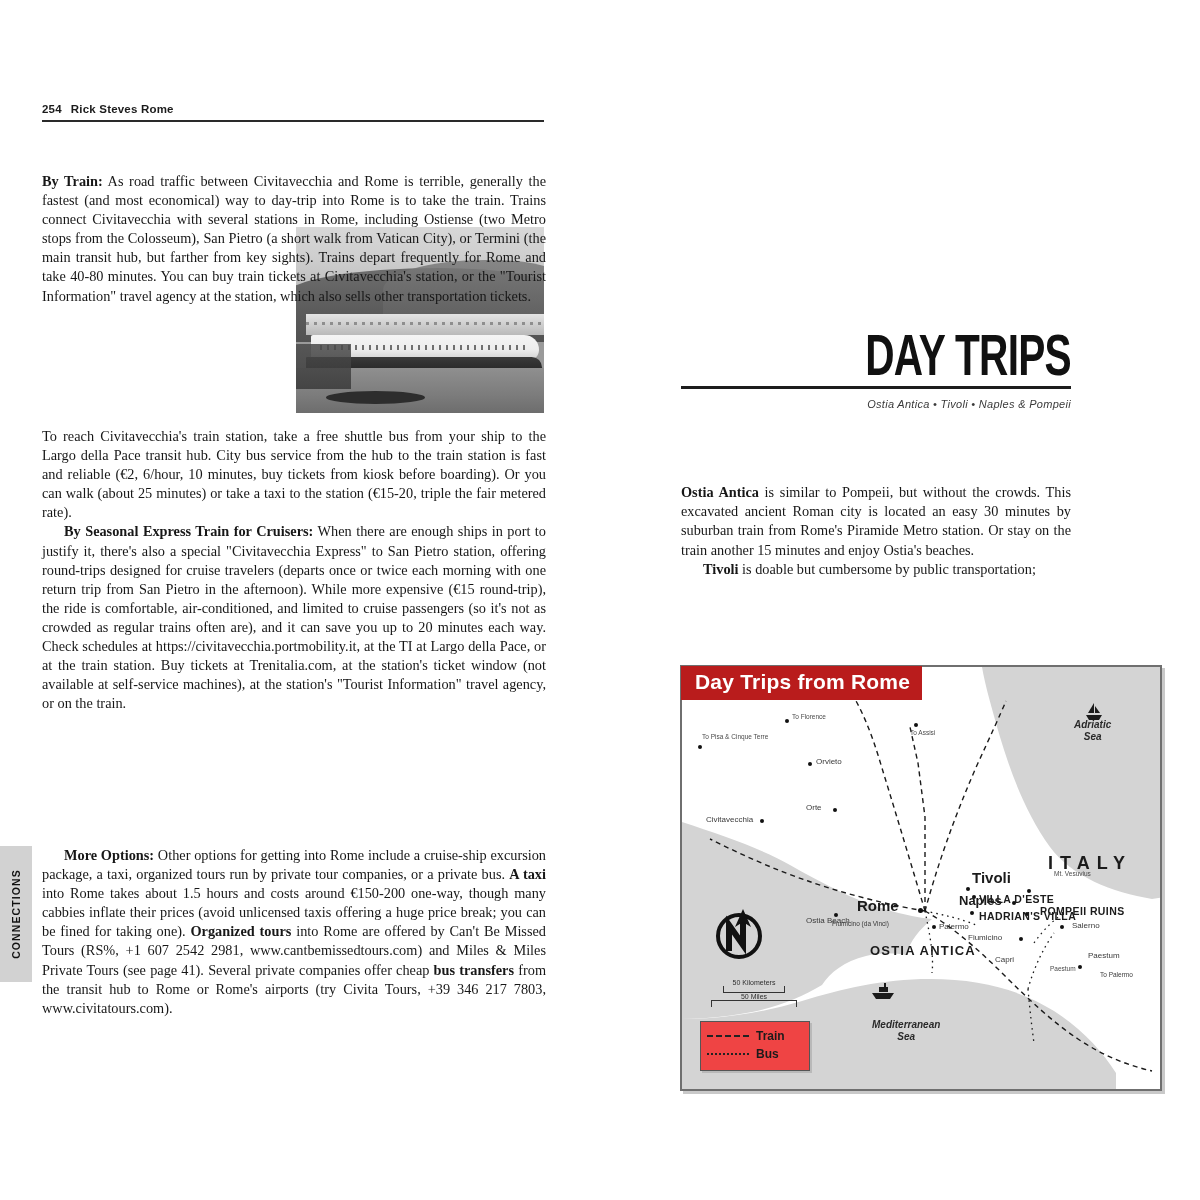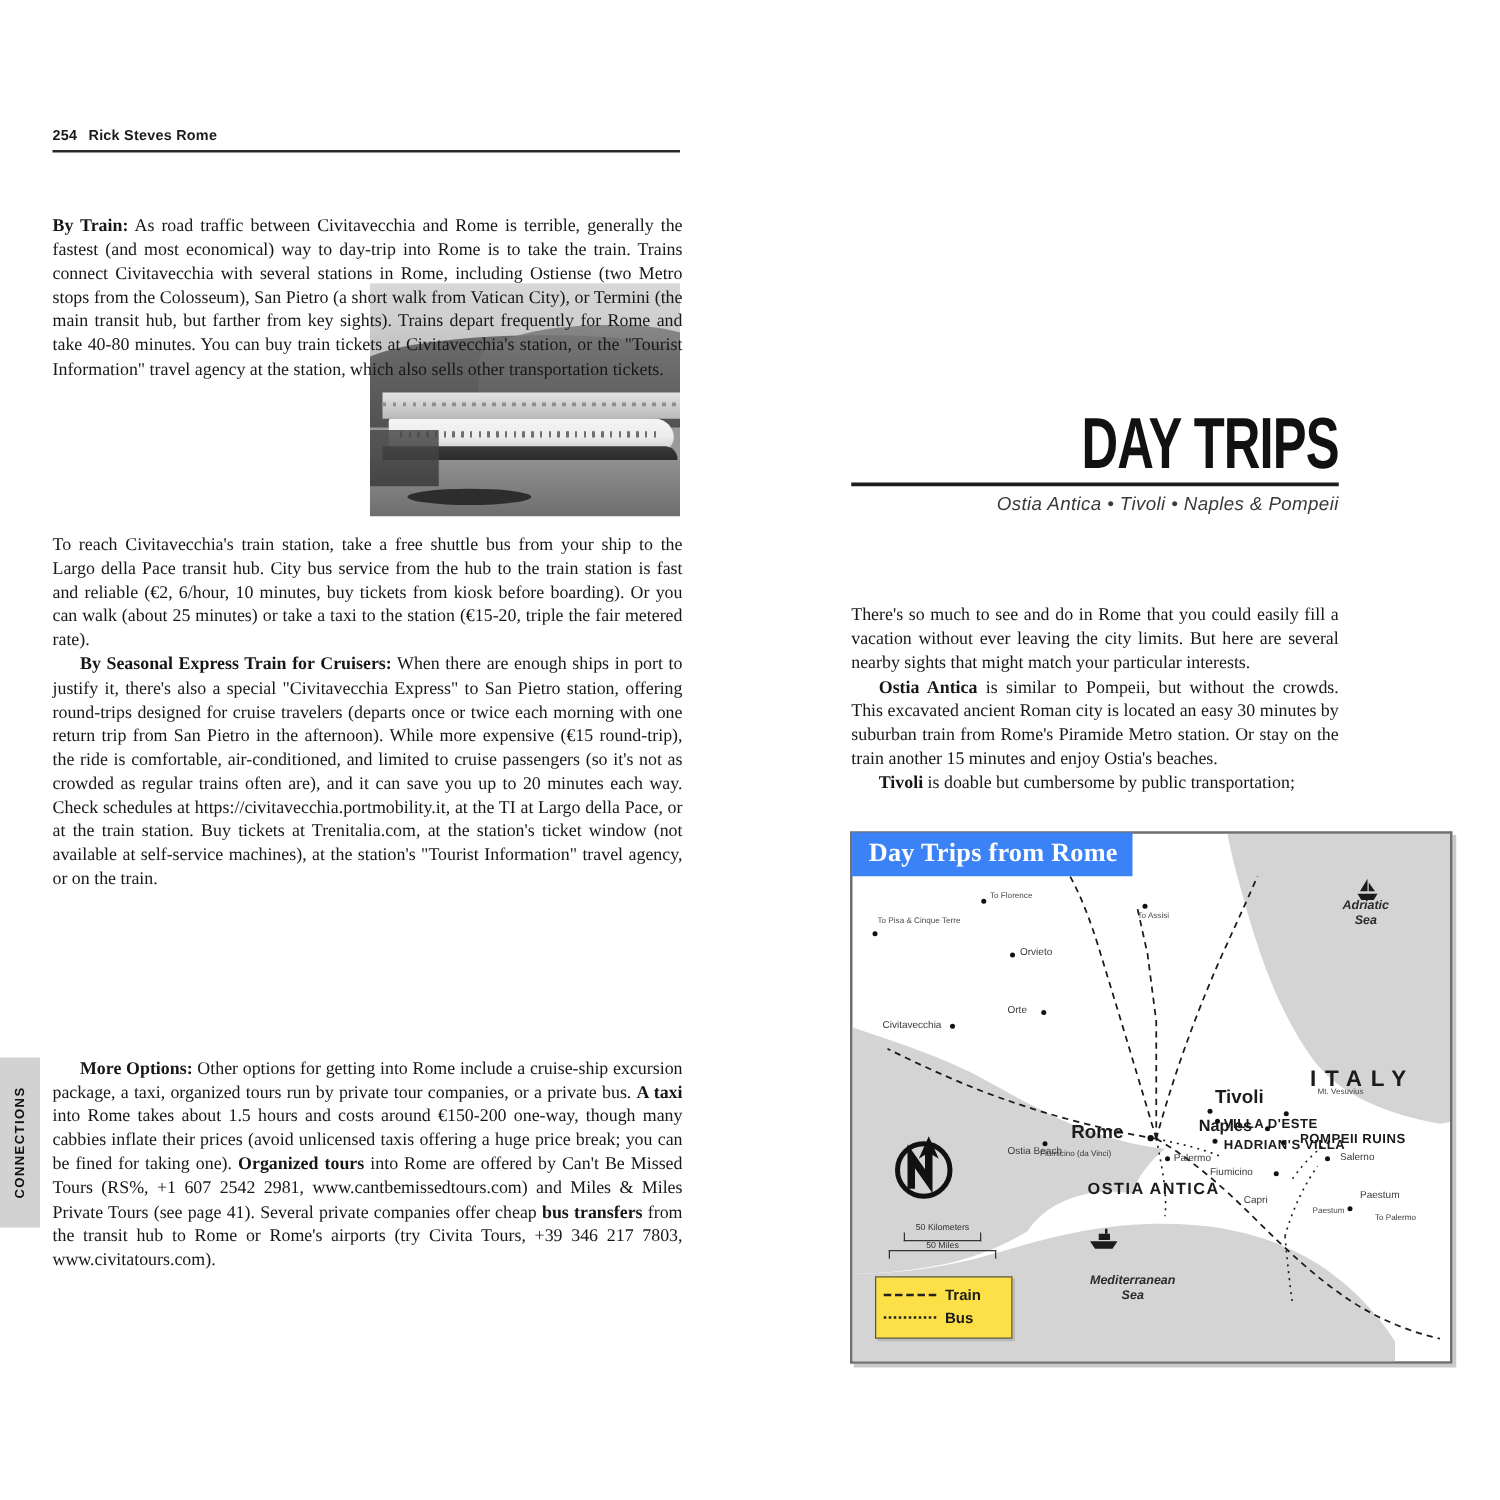--- a/index.html
+++ b/index.html
@@ -105,43 +105,43 @@
     white-space:nowrap;
   }
   #chapter-rule{
     position:absolute; left:85px; top:386px; width:390px; height:3px;
     background:#1d1d1d;
   }
   #chapter-sub{
     position:absolute; left:85px; top:394px; width:390px;
     text-align:right;
     font-family:"Liberation Sans", sans-serif;
-    font-style:italic; font-size:15px; line-height:20px;
+    font-style:italic; font-size:11px; line-height:20px;
     color:#3a3a3a; letter-spacing:.3px;
   }
 
   #right-text{
     position:absolute; left:85px; top:483px; width:390px;
     font-size:14.3px; line-height:19.2px; text-align:justify;
     color:#171717; -webkit-hyphens:auto; hyphens:auto;
   }
   #right-text p{margin:0;}
   #right-text p + p{text-indent:22px;}
 
   
   #map-figure{
     position:absolute; left:84px; top:665px; width:482px; height:426px;
     border:2px solid #6f6f6f;
     background:#ffffff;
     box-shadow:3px 3px 0 #c9c9c9;
   }
   #map-title{
     position:absolute; left:-1px; top:-1px;
-    background:#3b82f6; color:#fff;
-    font-family:Liberation Serif, serif;
+    background:#b91c1c; color:#fff;
+    font-family:Liberation Sans, sans-serif;
     font-weight:bold; font-size:21px; letter-spacing:.2px;
     padding:4px 12px 6px 14px;
     z-index:9;
   }
   #map-canvas{position:absolute; inset:0; overflow:hidden;}
   .map-label{
     position:absolute;
     font-family:"Liberation Sans", sans-serif;
     color:#1b1b1b; white-space:nowrap;
   }
@@ -151,21 +151,21 @@
   .lbl-tiny{font-size:6.5px;color:#4a4a4a;line-height:8px;}
   .lbl-sea{font-weight:bold;font-size:10px;font-style:italic;color:#2a2a2a;
     line-height:12px;text-align:center;}
   .lbl-country{font-weight:bold;font-size:18px;letter-spacing:7px;color:#1b1b1b;}
   .lbl-ostia{font-weight:bold;font-size:13px;letter-spacing:1.2px;line-height:15px;}
   .dot{position:absolute;width:5px;height:5px;background:#111;border-radius:50%;}
   .dot-sm{position:absolute;width:4px;height:4px;background:#111;border-radius:50%;}
 
   #legend-box{
     position:absolute; left:18px; bottom:18px; width:110px; height:50px;
-    border:1.5px solid #555; background:#fde047;
+    border:1.5px solid #555; background:#ef4444;
     box-shadow:2px 2px 0 #b9b9b9;
     font-family:"Liberation Sans", sans-serif;
     padding:5px 6px;
   }
   .legend-row{display:flex;align-items:center;gap:7px;height:18px;}
   .legend-key{width:42px;height:0;border-top:2px dashed #222;}
   .legend-key.bus{border-top:2px dotted #222;}
   .legend-txt{font-size:12px;font-weight:bold;color:#1b1b1b;}
 
   #scale{
@@ -235,21 +235,20 @@
   </div>
 </div>
 
 <div id="right-page">
 
   <div id="chapter-title">DAY TRIPS</div>
   <div id="chapter-rule"></div>
   <div id="chapter-sub">Ostia Antica • Tivoli • Naples &amp; Pompeii</div>
 
   <div id="right-text">
-    <p><span id="r1">There's so much to see and do in Rome that you could easily fill a vacation without ever leaving the city limits. But here are several nearby sights that might match your particular interests.</span></p>
     <p><span id="r2"><b>Ostia Antica</b> is similar to Pompeii, but without the crowds. This excavated ancient Roman city is located an easy 30 minutes by suburban train from Rome's Piramide Metro station. Or stay on the train another 15 minutes and enjoy Ostia's beaches.</span></p>
     <p><span id="r3"><b>Tivoli</b> is doable but cumbersome by public transportation;</span></p>
   </div>
 
   <div id="map-figure">
     <div id="map-title">Day Trips from Rome</div>
 
     <div id="map-canvas">
       <svg width="482" height="426" viewBox="0 0 482 426" style="position:absolute;left:0;top:0">
 

